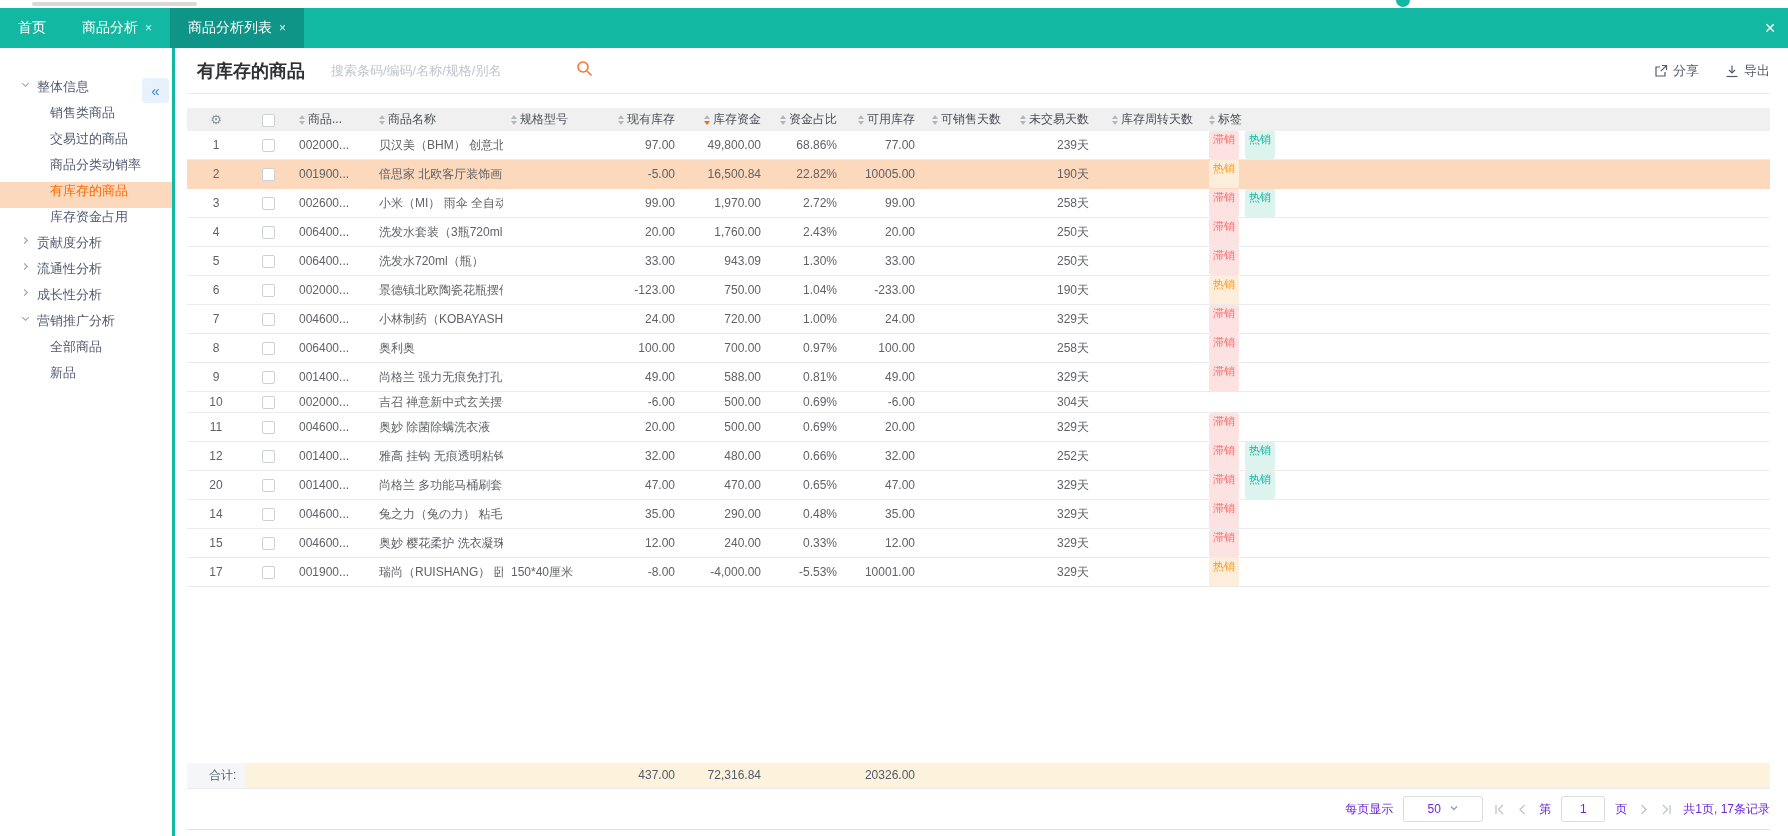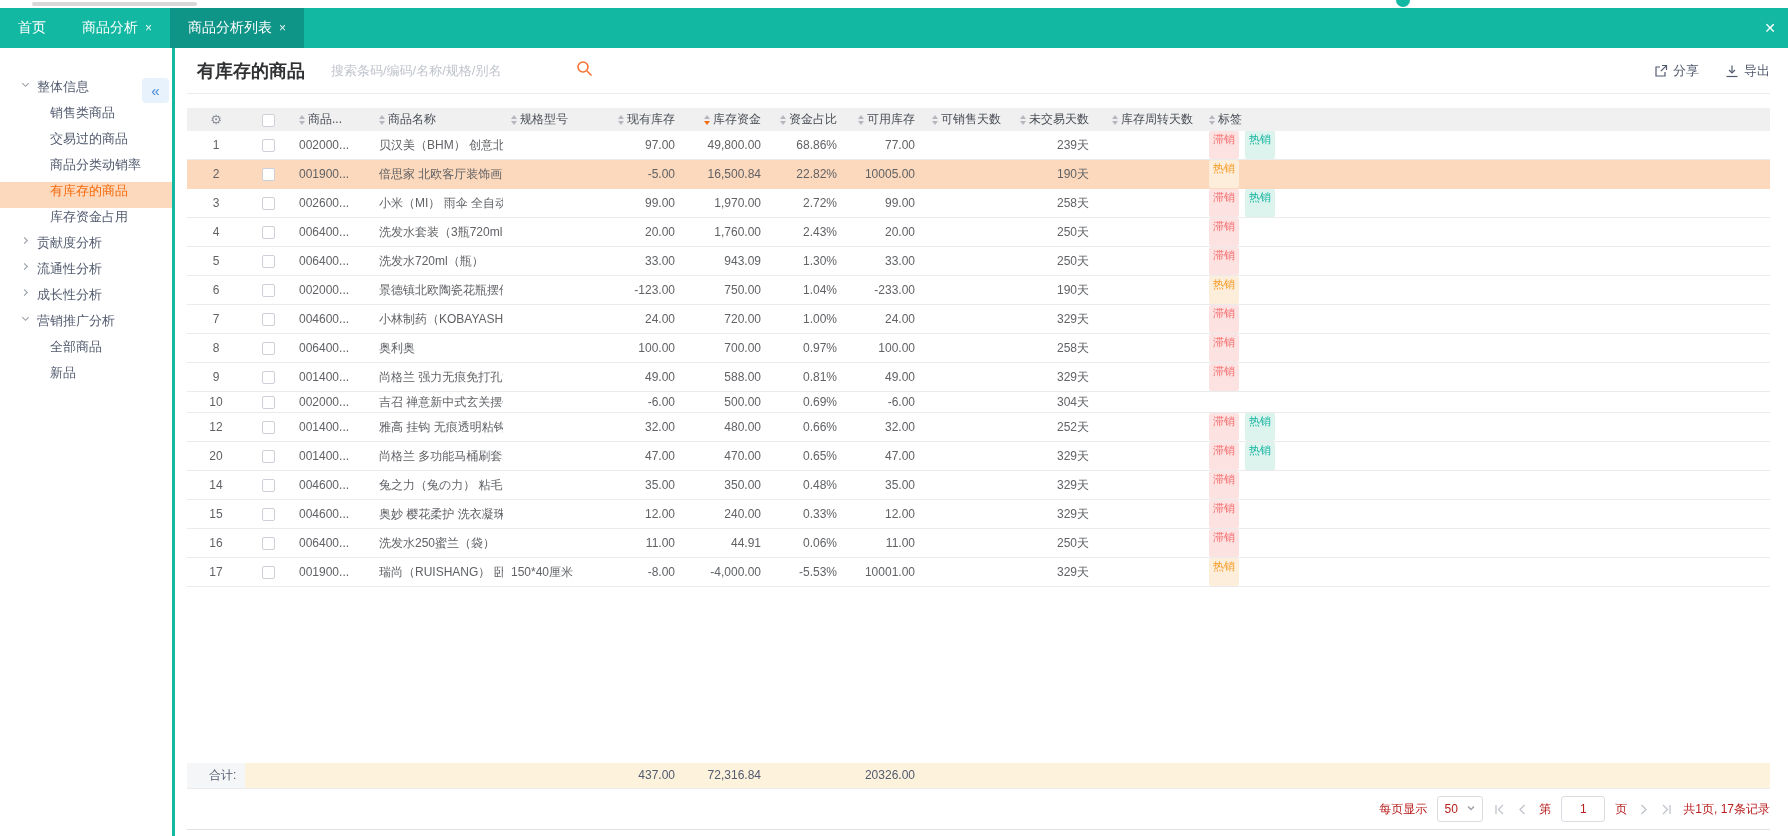--- a/index.html
+++ b/index.html
@@ -62,23 +62,23 @@
   .tag-hot   { color:#14b5a0; background:#ddf3ee; }
   .tag-warm  { color:#f59a23; background:#fdeedc; }
 
   .vspacer { flex:1; }
 
   .summary-table { flex:none; }
   .summary-table td { height:26px; padding:0 8px; background:#fdf2dc; font-size:12px; color:#515a6e; white-space:nowrap; }
   .summary-table td.first { background:#f5f6f7; padding-left:22px; }
 
   .pagination { height:40px; display:flex; align-items:center; justify-content:flex-end; gap:10px;
-    font-size:12px; color:#b91c1c; flex:none; }
+    font-size:12px; color:#6d28d9; flex:none; }
   .pgbox { border:1px solid #d9dce0; border-radius:3px; height:26px; display:flex; align-items:center; justify-content:center; background:#fff; cursor:pointer; }
-  .page-size { width:46px; gap:8px; }
+  .page-size { width:80px; gap:8px; }
   .page-input { width:44px; }
   .pg-ico { display:flex; align-items:center; color:#c0c4cc; cursor:pointer; }
   .pg-ico svg { display:block; }
   .bottom-line { height:7px; border-top:1px solid #e2e2e2; flex:none; }
 </style>
 </head>
 <body>
 
 <div class="top-strip">
   <div class="bar-line"></div>
@@ -457,20 +457,35 @@
               <td class="al-right">-6.00</td>
               <td class="al-right">500.00</td>
               <td class="al-right">0.69%</td>
               <td class="al-right">-6.00</td>
               <td class="al-right"></td>
               <td class="al-right">304天</td>
               <td class="al-right"></td>
               <td class="al-left"></td>
             </tr>
             <tr>
+              <td class="al-center">11</td>
+              <td class="al-center"><span class="cbx"></span></td>
+              <td class="al-left">004600...</td>
+              <td class="al-left">奥妙 除菌除螨洗衣液</td>
+              <td class="al-left"></td>
+              <td class="al-right">20.00</td>
+              <td class="al-right">500.00</td>
+              <td class="al-right">0.69%</td>
+              <td class="al-right">20.00</td>
+              <td class="al-right"></td>
+              <td class="al-right">329天</td>
+              <td class="al-right"></td>
+              <td class="al-left"><span class="tag tag-stale">滞销</span></td>
+            </tr>
+            <tr>
               <td class="al-center">12</td>
               <td class="al-center"><span class="cbx"></span></td>
               <td class="al-left">001400...</td>
               <td class="al-left">雅高 挂钩 无痕透明粘钩 强</td>
               <td class="al-left"></td>
               <td class="al-right">32.00</td>
               <td class="al-right">480.00</td>
               <td class="al-right">0.66%</td>
               <td class="al-right">32.00</td>
               <td class="al-right"></td>
@@ -493,55 +508,40 @@
               <td class="al-right"></td>
               <td class="al-left"><span class="tag tag-stale">滞销</span><span class="tag tag-hot">热销</span></td>
             </tr>
             <tr>
               <td class="al-center">14</td>
               <td class="al-center"><span class="cbx"></span></td>
               <td class="al-left">004600...</td>
               <td class="al-left">兔之力（兔の力） 粘毛器粘</td>
               <td class="al-left"></td>
               <td class="al-right">35.00</td>
-              <td class="al-right">350.00</td>
+              <td class="al-right">290.00</td>
               <td class="al-right">0.48%</td>
               <td class="al-right">35.00</td>
               <td class="al-right"></td>
               <td class="al-right">329天</td>
               <td class="al-right"></td>
               <td class="al-left"><span class="tag tag-stale">滞销</span></td>
             </tr>
             <tr>
               <td class="al-center">15</td>
               <td class="al-center"><span class="cbx"></span></td>
               <td class="al-left">004600...</td>
               <td class="al-left">奥妙 樱花柔护 洗衣凝珠 10</td>
               <td class="al-left"></td>
               <td class="al-right">12.00</td>
               <td class="al-right">240.00</td>
               <td class="al-right">0.33%</td>
               <td class="al-right">12.00</td>
               <td class="al-right"></td>
               <td class="al-right">329天</td>
-              <td class="al-right"></td>
-              <td class="al-left"><span class="tag tag-stale">滞销</span></td>
-            </tr>
-            <tr>
-              <td class="al-center">16</td>
-              <td class="al-center"><span class="cbx"></span></td>
-              <td class="al-left">006400...</td>
-              <td class="al-left">洗发水250蜜兰（袋）</td>
-              <td class="al-left"></td>
-              <td class="al-right">11.00</td>
-              <td class="al-right">44.91</td>
-              <td class="al-right">0.06%</td>
-              <td class="al-right">11.00</td>
-              <td class="al-right"></td>
-              <td class="al-right">250天</td>
               <td class="al-right"></td>
               <td class="al-left"><span class="tag tag-stale">滞销</span></td>
             </tr>
             <tr>
               <td class="al-center">17</td>
               <td class="al-center"><span class="cbx"></span></td>
               <td class="al-left">001900...</td>
               <td class="al-left">瑞尚（RUISHANG） 卧室装</td>
               <td class="al-left">150*40厘米</td>
               <td class="al-right">-8.00</td>

